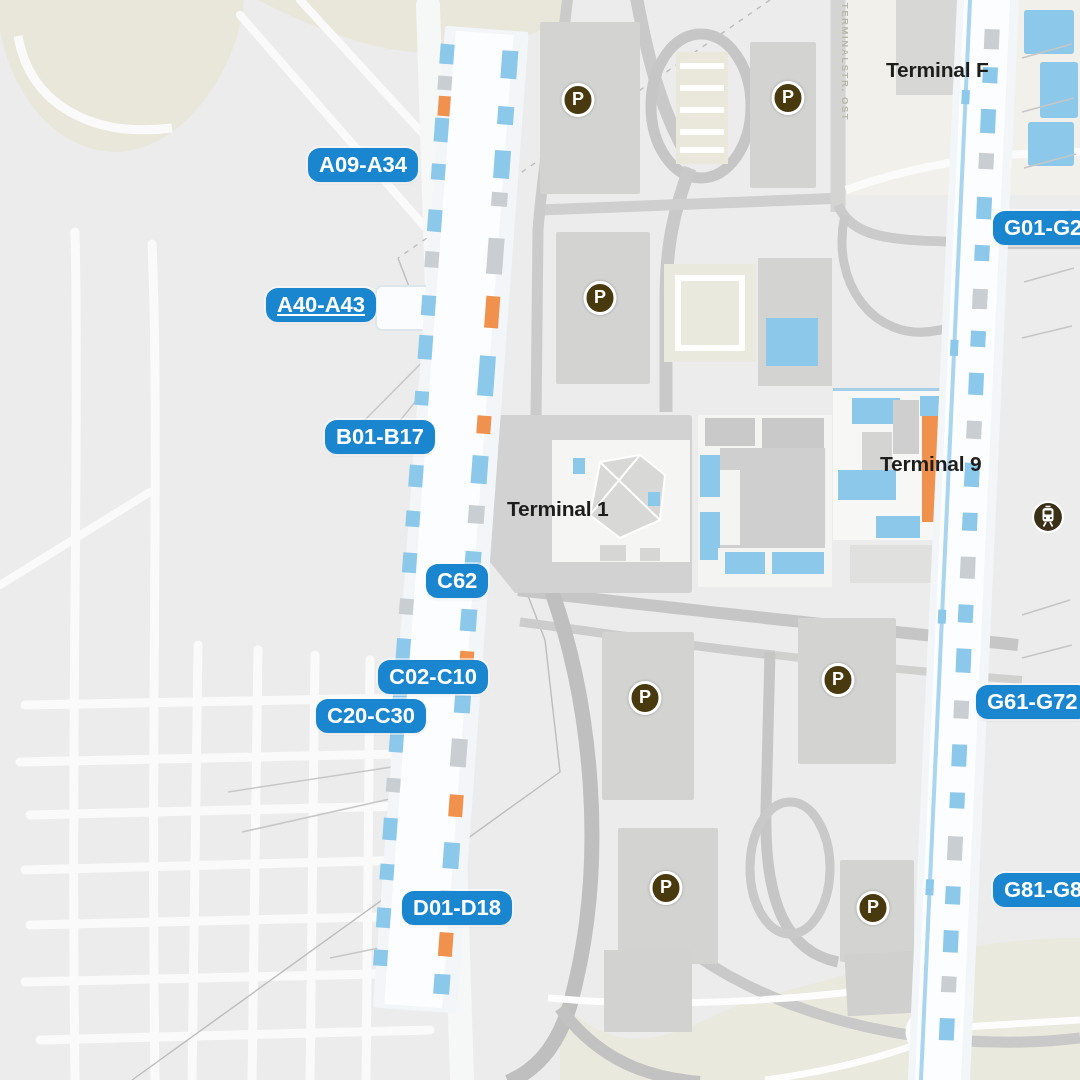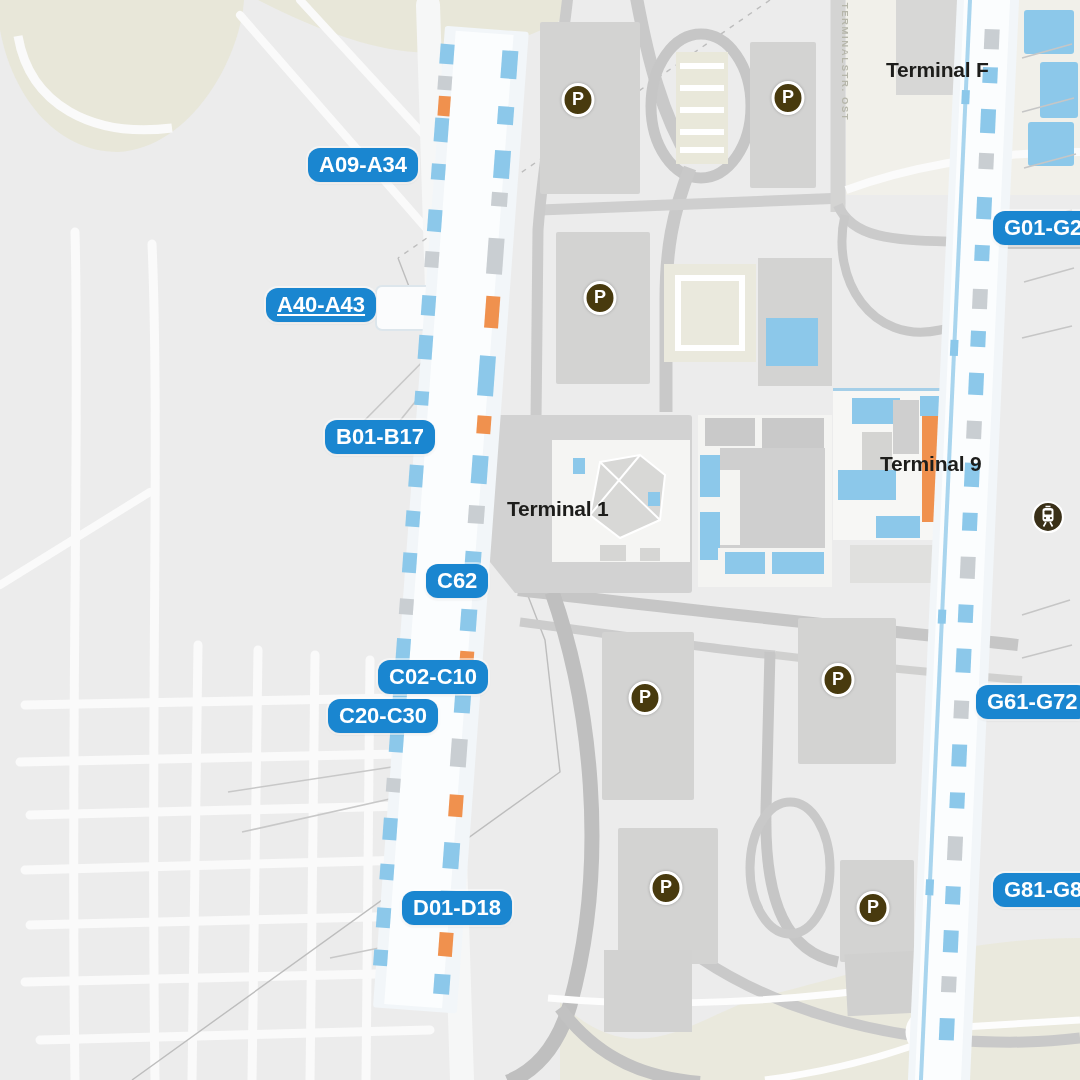--- a/index.html
+++ b/index.html
@@ -305,21 +305,21 @@
       <div class="tlabel" style="left: 880px; top: 452px;">Terminal 9</div>
     </div>
 
   <div>
 
   <div class="badge" style="left: 308px; top: 148px;">A09-A34</div>
       <div class="badge" style="left: 266px; top: 288px; text-decoration: underline;">A40-A43</div>
       <div class="badge" style="left: 325px; top: 420px;">B01-B17</div>
       <div class="badge" style="left: 426px; top: 564px;">C62</div>
       <div class="badge" style="left: 378px; top: 660px;">C02-C10</div>
-      <div class="badge" style="left: 328px; top: 699px;">C20-C30</div>
+      <div class="badge" style="left: 316px; top: 699px;">C20-C30</div>
       <div class="badge" style="left: 402px; top: 891px;">D01-D18</div>
       <div class="badge" style="left: 993px; top: 211px;">G01-G28</div>
       <div class="badge" style="left: 976px; top: 685px;">G61-G72</div>
       <div class="badge" style="left: 993px; top: 873px;">G81-G88</div>
     </div>
 
   <div>
 
   <div class="p-icon" style="left: 578px; top: 100px;">
         <span>P</span>

